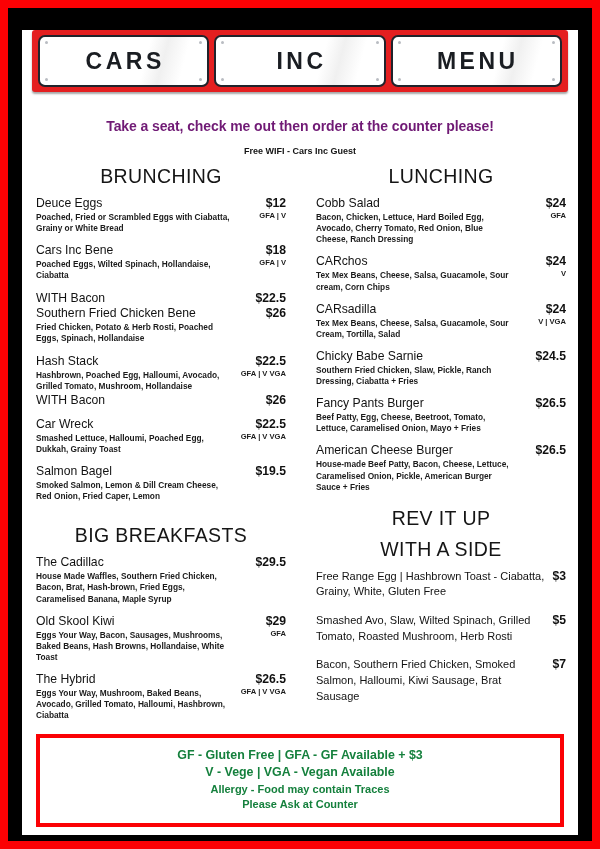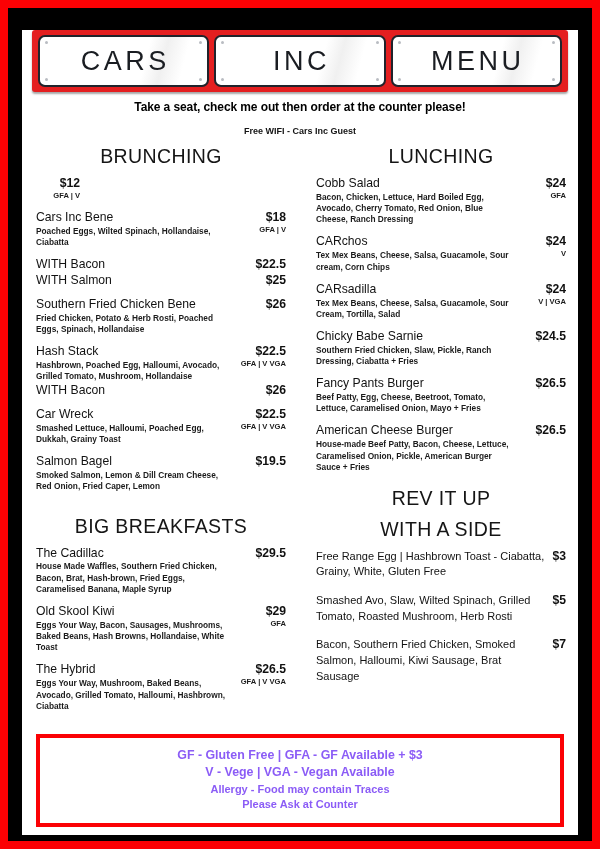--- a/index.html
+++ b/index.html
@@ -53,46 +53,46 @@
     border: 2.5px solid #20242c;
     border-radius: 7px;
     height: 48px;
     display: flex;
     align-items: center;
     justify-content: center;
     position: relative;
     background-image: linear-gradient(105deg, #fff 0%, #fff 62%, #f0f0f0 72%, #fff 84%);
   }
   .plate-text {
-    font-size: 27px;
-    font-weight: 400;
+    font-size: 23px;
+    font-weight: 700;
     letter-spacing: 3.5px;
     color: #1a1d22;
     line-height: 1;
     padding-left: 3px;
   }
   .screw {
     position: absolute;
     width: 3px;
     height: 3px;
     border-radius: 50%;
     background: #b9bcc2;
   }
   .screw.tl { top: 4px; left: 5px; }
   .screw.tr { top: 4px; right: 5px; }
   .screw.bl { bottom: 4px; left: 5px; }
   .screw.br { bottom: 4px; right: 5px; }
 
   .tagline {
     text-align: center;
-    font-size: 12px;
-    font-weight: 700;
-    margin-top: 8px;
+    font-size: 14px;
+    font-weight: 700;
+    margin-top: 26px;
     letter-spacing: -0.1px;
-    color: #000000;
+    color: #701a75;
   }
   .wifi {
     text-align: center;
     font-size: 9px;
     font-weight: 700;
     margin-top: 12px;
     color: #141414;
   }
 
   
@@ -190,21 +190,21 @@
     bottom: 8px;
     border: 4px solid #fb0104;
     padding: 9px 6px 10px 6px;
     text-align: center;
     background: #ffffff;
   }
   .footer-line {
     font-size: 12.4px;
     font-weight: 700;
     line-height: 1.42;
-    color: #8b5cf6;
+    color: #15803d;
   }
   .footer-line.sm {
     font-size: 11px;
   }
 </style>
 </head>
 <body>
 
 <div class="menu-frame-red">
   <div class="menu-frame-black">
@@ -237,20 +237,24 @@
       <div class="tagline">Take a seat, check me out then order at the counter please!</div>
       <div class="wifi">Free WIFI - Cars Inc Guest</div>
 
       <div class="columns">
 
         <div class="col">
 
           <div class="section-title">BRUNCHING</div>
 
           <div class="item">
+            <div class="item-body">
+              <div class="item-name">Deuce Eggs</div>
+              <div class="item-desc">Poached, Fried or Scrambled Eggs with Ciabatta, Grainy or White Bread</div>
+            </div>
             <div class="item-side">
               <div class="item-price">$12</div>
               <div class="item-tag">GFA | V</div>
             </div>
           </div>
 
           <div class="item">
             <div class="item-body">
               <div class="item-name">Cars Inc Bene</div>
               <div class="item-desc">Poached Eggs, Wilted Spinach, Hollandaise, Ciabatta</div>
@@ -263,28 +267,20 @@
 
           <div class="item tight">
             <div class="item-body">
               <div class="item-name">WITH Bacon</div>
             </div>
             <div class="item-side">
               <div class="item-price">$22.5</div>
             </div>
           </div>
 
-          <div class="item">
-            <div class="item-body">
-              <div class="item-name">WITH Salmon</div>
-            </div>
-            <div class="item-side">
-              <div class="item-price">$25</div>
-            </div>
-          </div>
 
           <div class="item">
             <div class="item-body">
               <div class="item-name">Southern Fried Chicken Bene</div>
               <div class="item-desc">Fried Chicken, Potato &amp; Herb Rosti, Poached Eggs, Spinach, Hollandaise</div>
             </div>
             <div class="item-side">
               <div class="item-price">$26</div>
             </div>
           </div>

